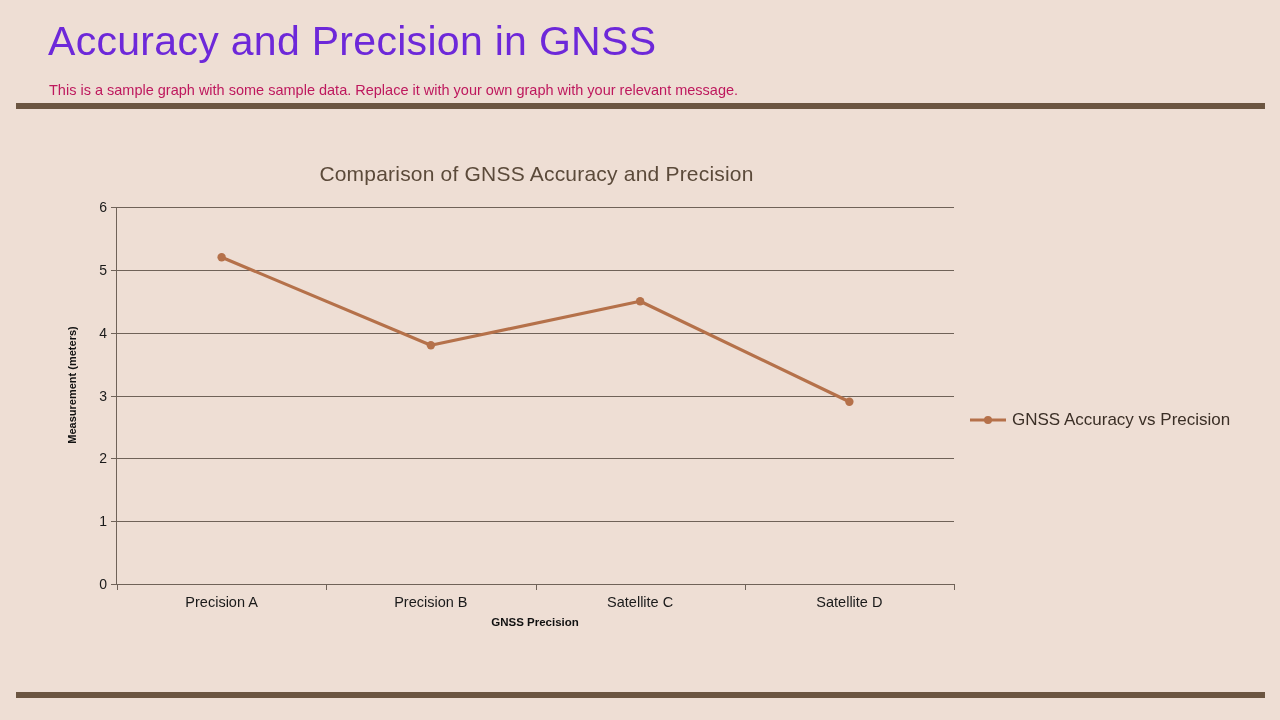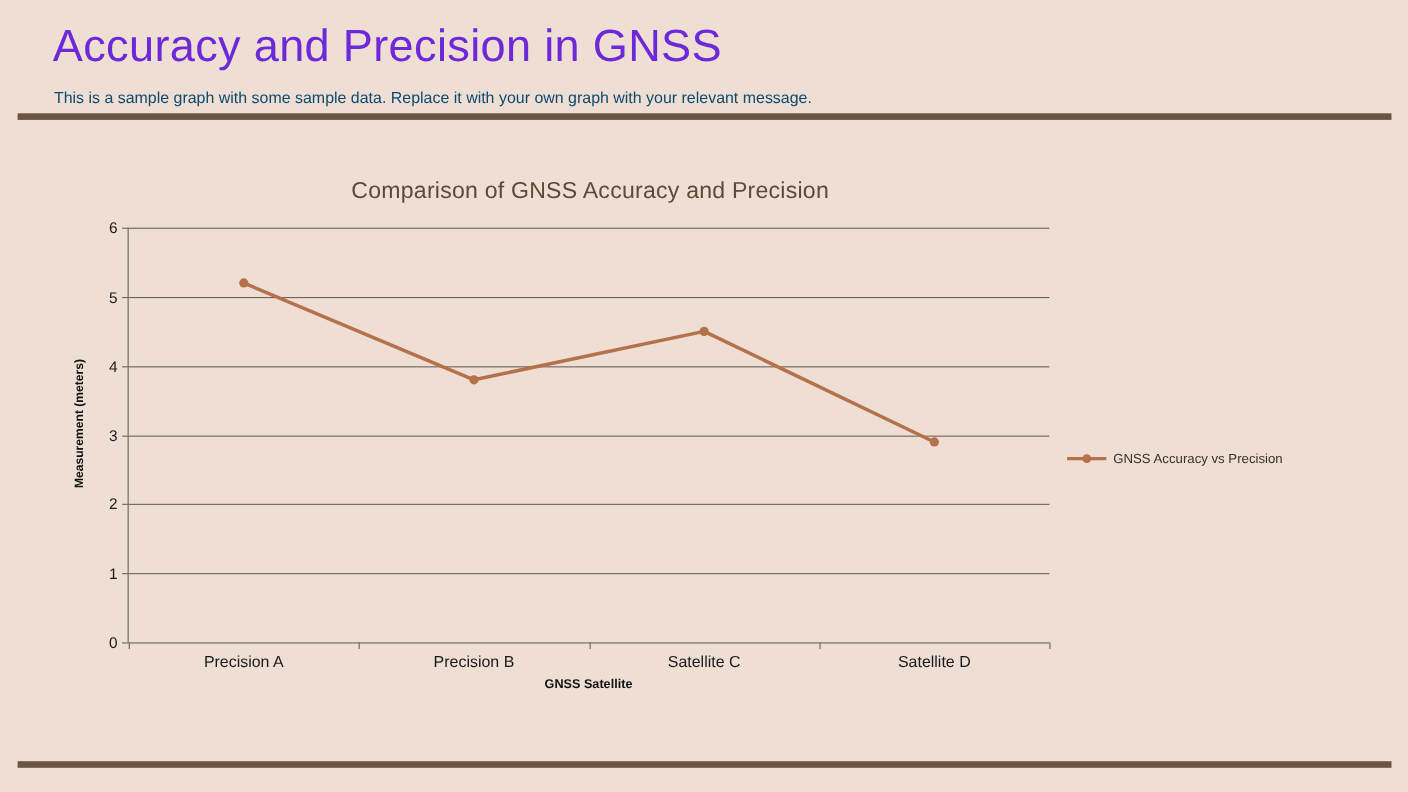--- a/index.html
+++ b/index.html
@@ -25,21 +25,21 @@
     letter-spacing: 0.3px;
     color: #6d28d9;
     white-space: nowrap;
   }
   #slide-subtitle {
     position: absolute;
     left: 49px;
     top: 82px;
     font-size: 14.5px;
     font-weight: 400;
-    color: #0c4a6e;
+    color: #be185d;
     white-space: nowrap;
   }
   #header-rule {
     position: absolute;
     left: 16px;
     top: 103px;
     width: 1249px;
     height: 6px;
     background: #6B5541;
   }
@@ -166,40 +166,40 @@
     align-items: center;
     gap: 6px;
   }
   #legend-swatch {
     width: 36px;
     height: 14px;
     position: relative;
     flex: 0 0 auto;
   }
   #legend-label {
-    font-size: 12px;
+    font-size: 17px;
     font-weight: 300;
     color: #3B2F26;
     white-space: nowrap;
   }
 </style>
 </head>
 <body>
 
 <div id="slide-title">Accuracy and Precision in GNSS</div>
 <div id="slide-subtitle">This is a sample graph with some sample data. Replace it with your own graph with your relevant message.</div>
 <div id="header-rule"></div>
 <div id="footer-rule"></div>
 
 <div id="chart-area">
 
   <div id="chart-title">Comparison of GNSS Accuracy and Precision</div>
 
   <div id="y-axis-title">Measurement (meters)</div>
-  <div id="x-axis-title">GNSS Satellite</div>
+  <div id="x-axis-title">GNSS Precision</div>
 
   <div id="plot-box">
     <div id="y-axis-line"></div>
     <div id="grid-layer">
         <div class="grid-line" style="top: 377px;"></div>
         <div class="y-tick" style="top: 377px;"></div>
         <div class="y-label" style="top: 377px;">0</div>
         <div class="grid-line" style="top: 314.167px;"></div>
         <div class="y-tick" style="top: 314.167px;"></div>
         <div class="y-label" style="top: 314.167px;">1</div>

